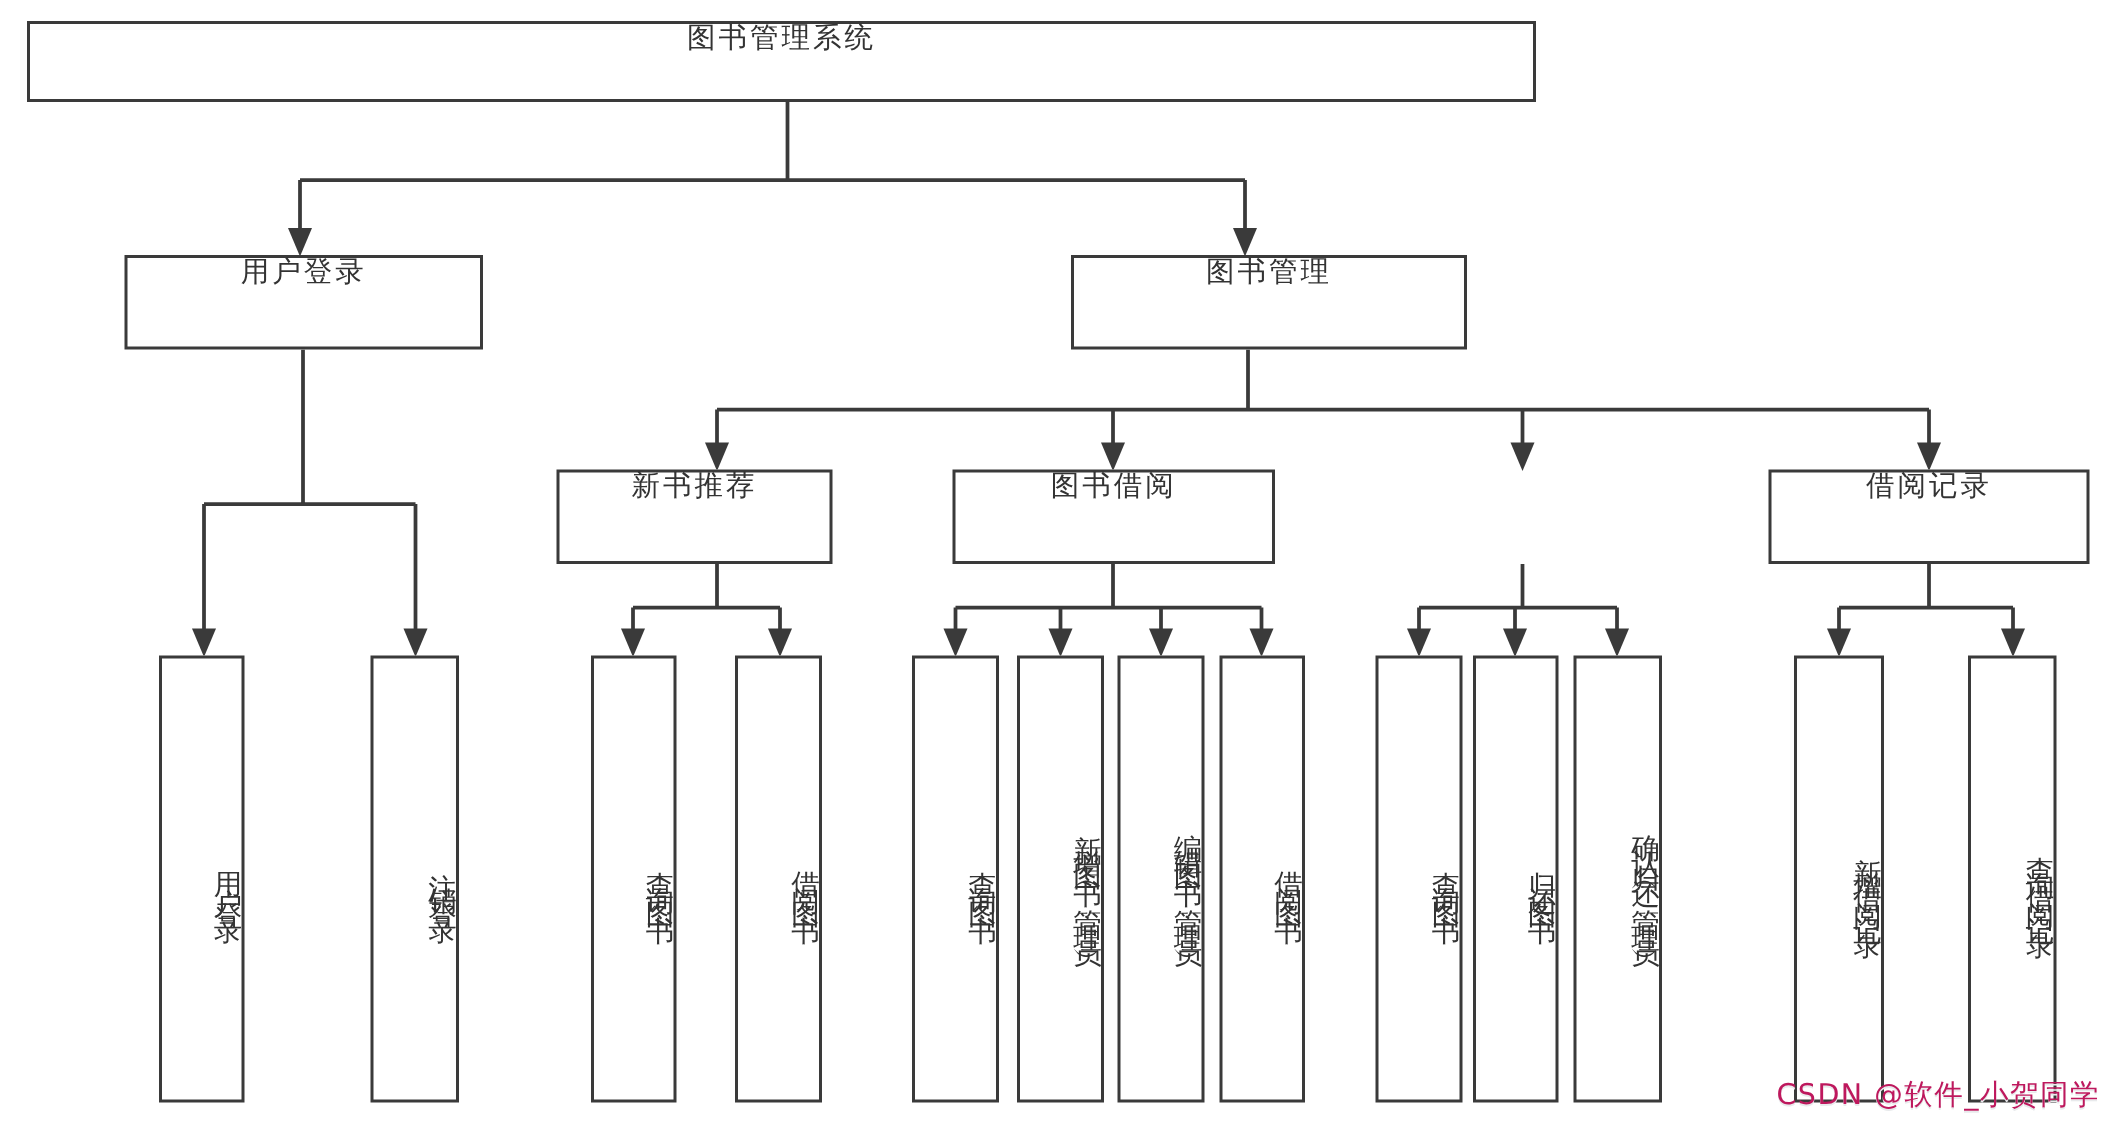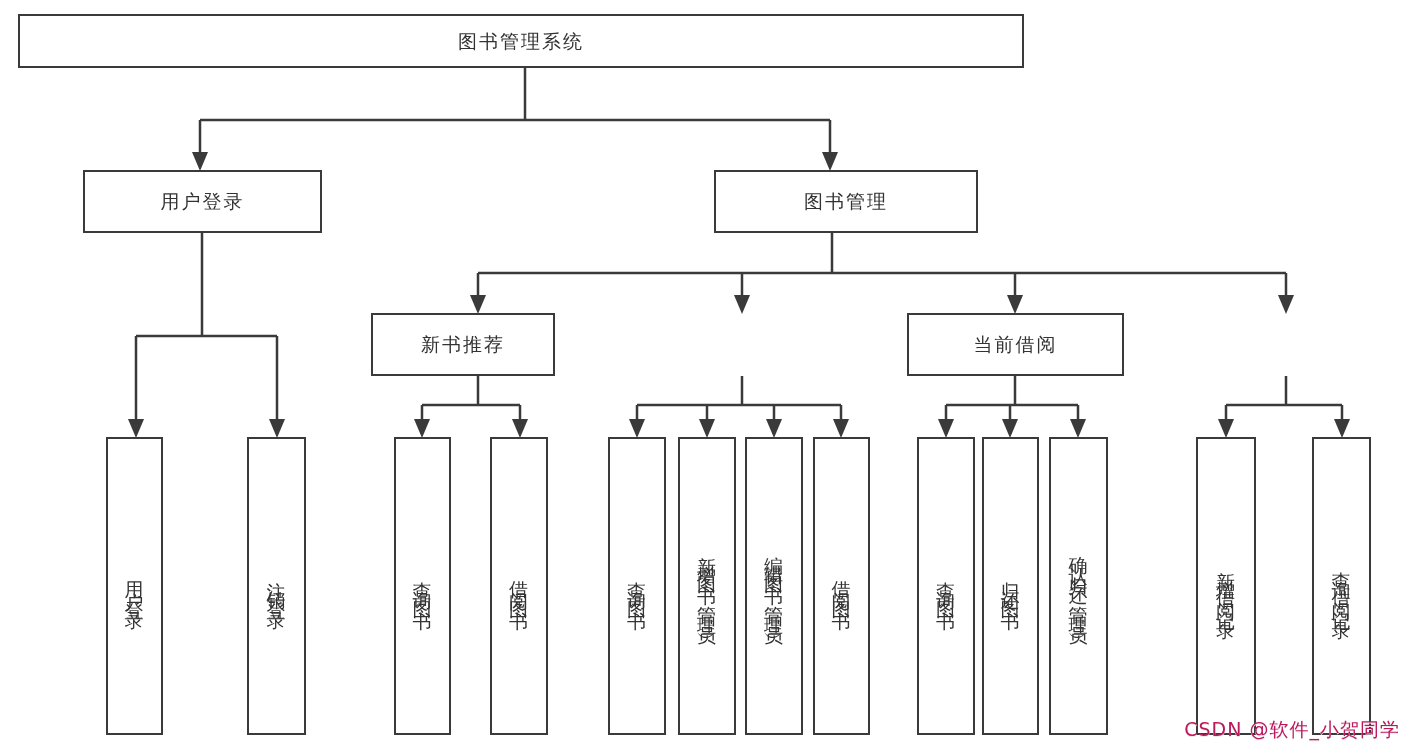--- a/index.html
+++ b/index.html
@@ -4,21 +4,21 @@
 <style>
   html,body{margin:0;padding:0;background:#ffffff;}
   .canvas{
     position:relative;width:1405px;height:747px;background:#ffffff;
     font-family:"DejaVu Sans","Liberation Sans",sans-serif;overflow:hidden;
   }
   .wires{position:absolute;left:0;top:0;z-index:1;}
   .box{
     position:absolute;box-sizing:border-box;z-index:2;
     background:#ffffff;border:2px solid #3a3a3a;
-    display:flex;align-items:center;justify-content:center;
+    display:flex;align-items:flex-start;justify-content:center;
     color:#333333;font-size:19px;line-height:1;
   }
   .box.h{letter-spacing:2px;}
   .box.v{writing-mode:vertical-rl;text-orientation:mixed;letter-spacing:10px;}
   .watermark{
     position:absolute;right:5px;bottom:4px;z-index:3;
     color:#be185d;font-size:19px;letter-spacing:1px;
     text-shadow:0 1px 0 #e8eaec;
   }
 </style>
@@ -91,22 +91,25 @@
   <div class="box h" style="left:83px;top:170px;width:239px;height:63px">
     <span>用户登录</span>
   </div>
   <div class="box h" style="left:714px;top:170px;width:264px;height:63px">
     <span>图书管理</span>
   </div>
 
   <div class="box h" style="left:371px;top:313px;width:184px;height:63px">
     <span>新书推荐</span>
   </div>
-  <div class="box h" style="left:907px;top:313px;width:217px;height:63px">
-    <span>当前借阅</span>
+  <div class="box h" style="left:635px;top:313px;width:215px;height:63px">
+    <span>图书借阅</span>
+  </div>
+  <div class="box h" style="left:1179px;top:313px;width:214px;height:63px">
+    <span>借阅记录</span>
   </div>
 
   <div class="box v" style="left:106px;top:437px;width:57px;height:298px">
     <span>用户登录</span>
   </div>
   <div class="box v" style="left:247px;top:437px;width:59px;height:298px">
     <span>注销登录</span>
   </div>
 
   <div class="box v" style="left:394px;top:437px;width:57px;height:298px">

